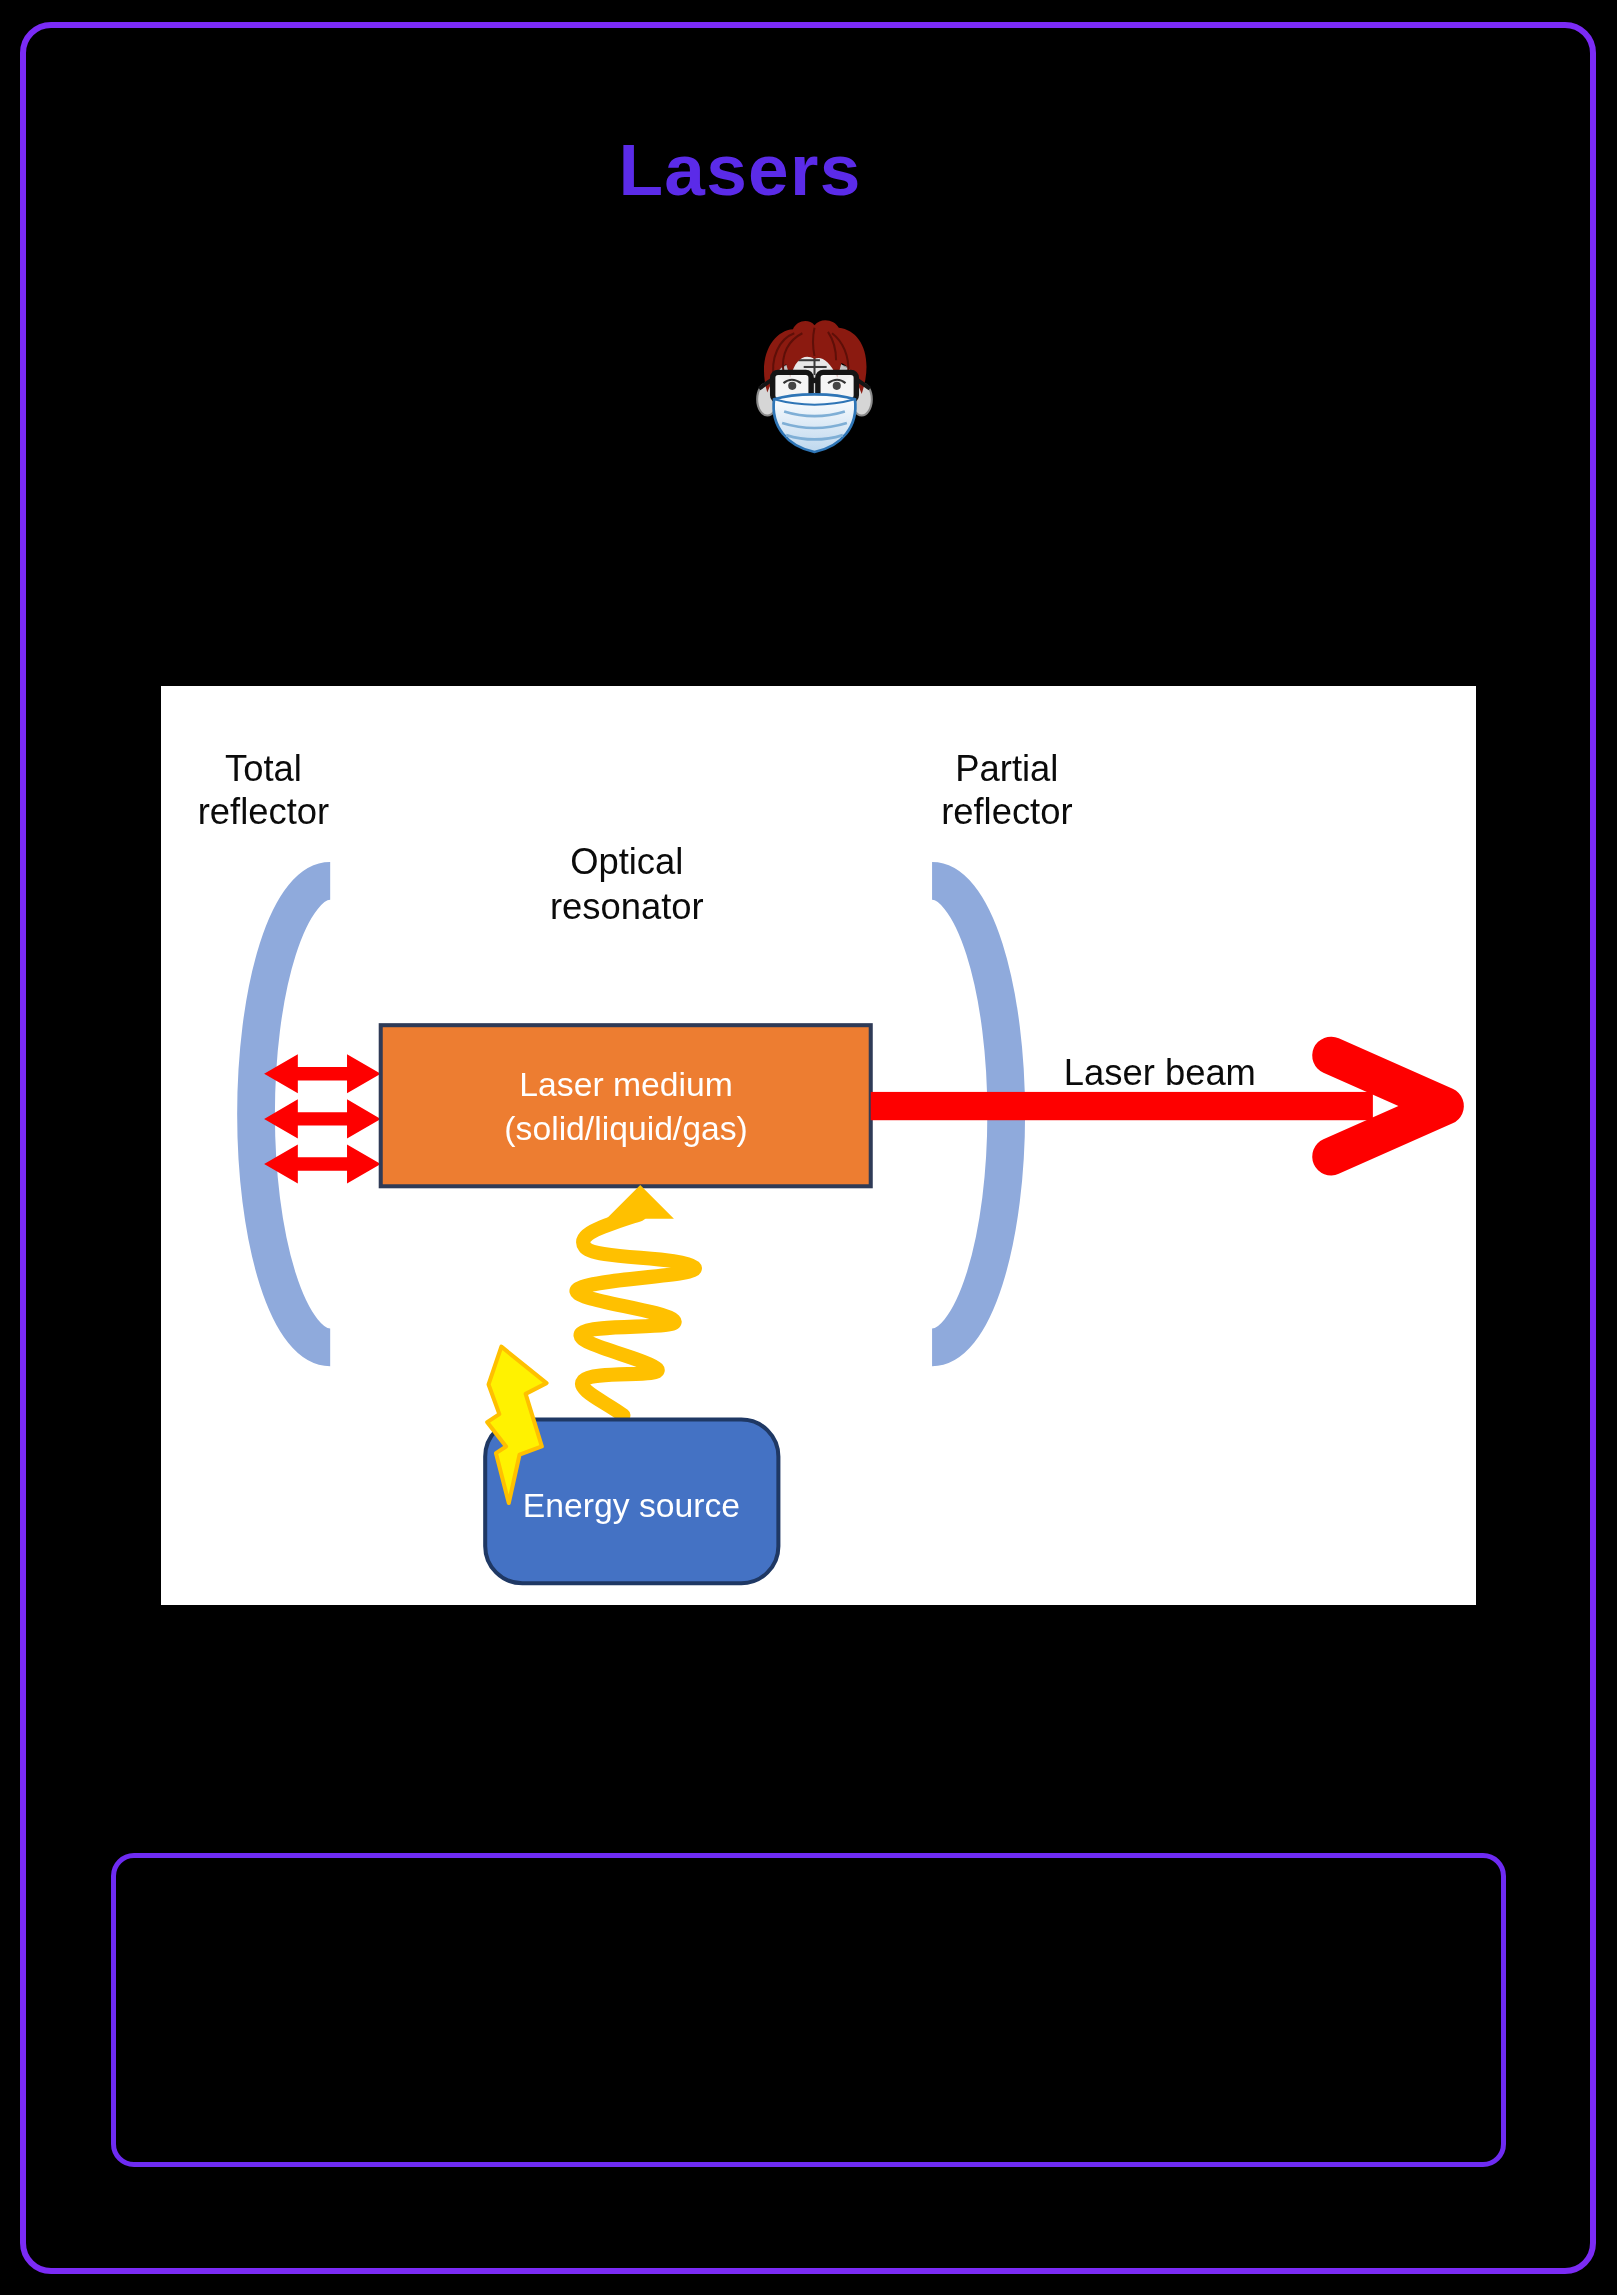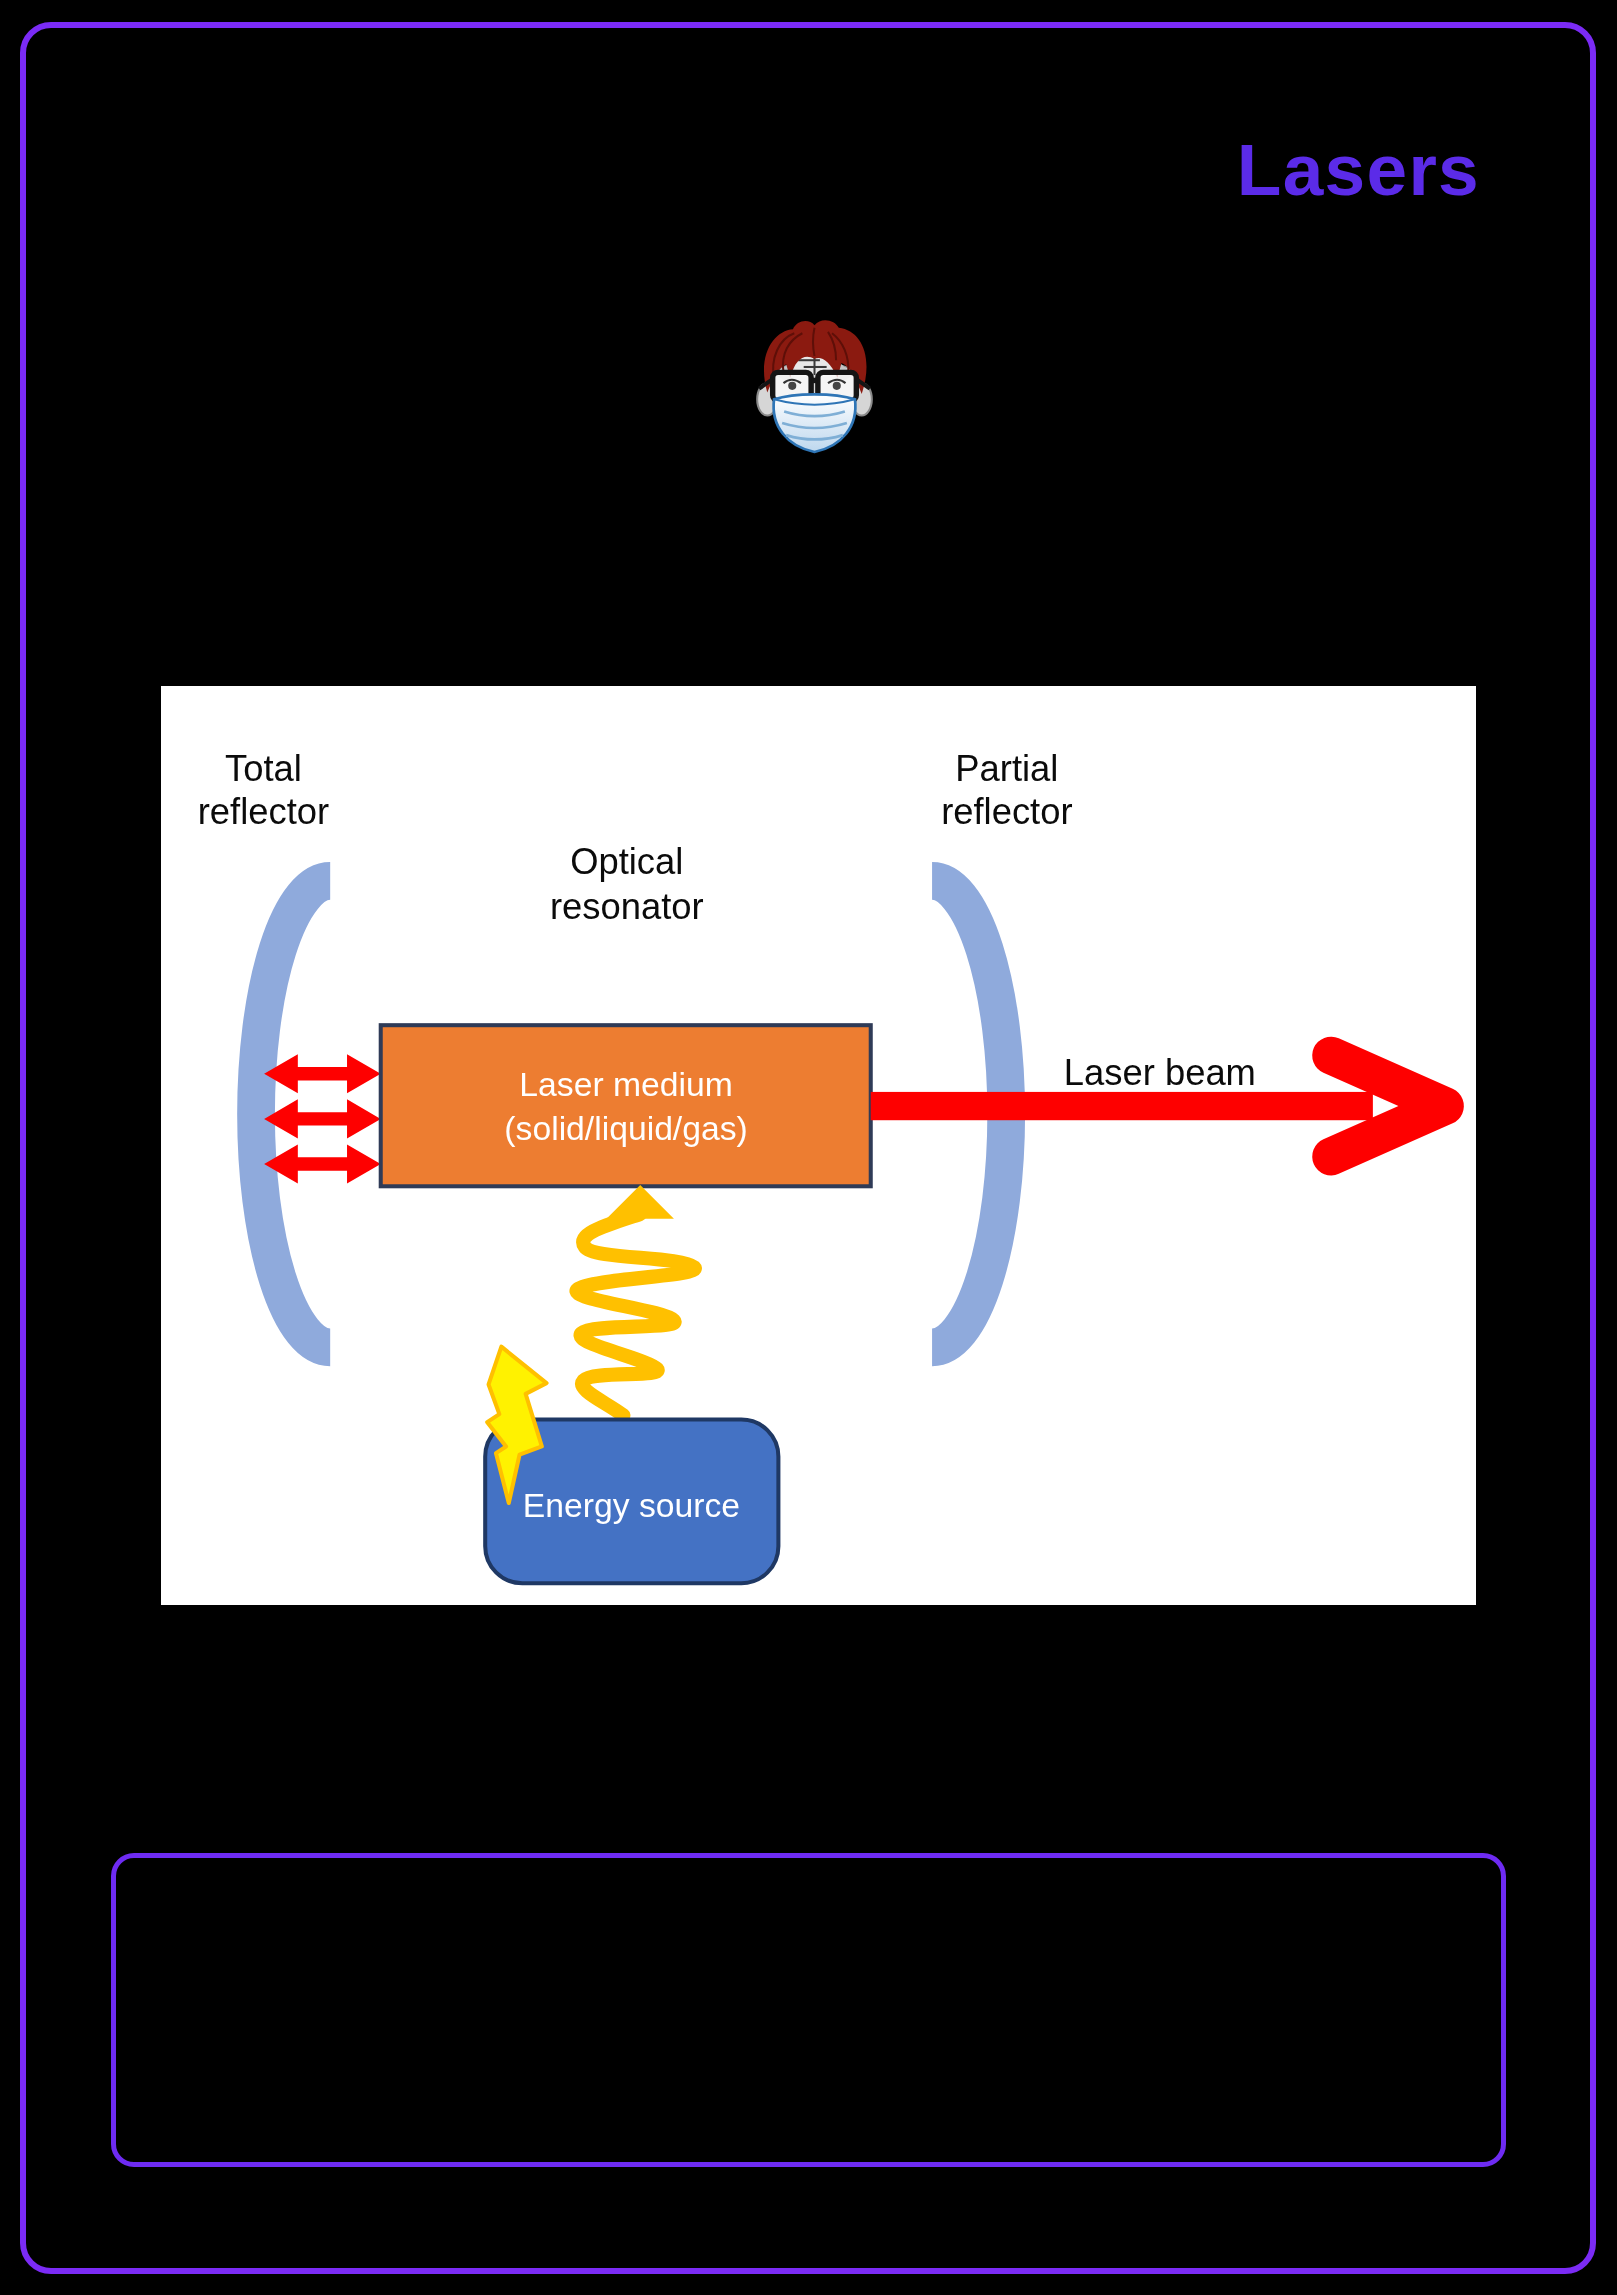--- a/index.html
+++ b/index.html
@@ -6,21 +6,21 @@
   body{
     width:1618px;height:2295px;position:relative;overflow:hidden;
     font-family:"Liberation Sans",sans-serif;
   }
   .outer-frame{
     position:absolute;left:20px;top:21.6px;width:1576px;height:2252px;
     border:6px solid #7B2BF5;border-radius:31px;box-sizing:border-box;
     background:transparent;
   }
   .slide-title{
-    position:absolute;left:0;top:128px;width:1480px;text-align:right;
+    position:absolute;left:0;top:128px;width:1480px;text-align:center;
     font-size:73px;font-weight:bold;color:#5B2BE8;letter-spacing:1.3px;
     margin:0;
   }
   .avatar{position:absolute;left:747px;top:313px;width:135px;height:143px;}
   .diagram-panel{
     position:absolute;left:161px;top:686px;width:1315px;height:919px;
     background:#ffffff;
   }
   .diagram-panel svg{display:block;width:1315px;height:919px;}
   .note-box{

